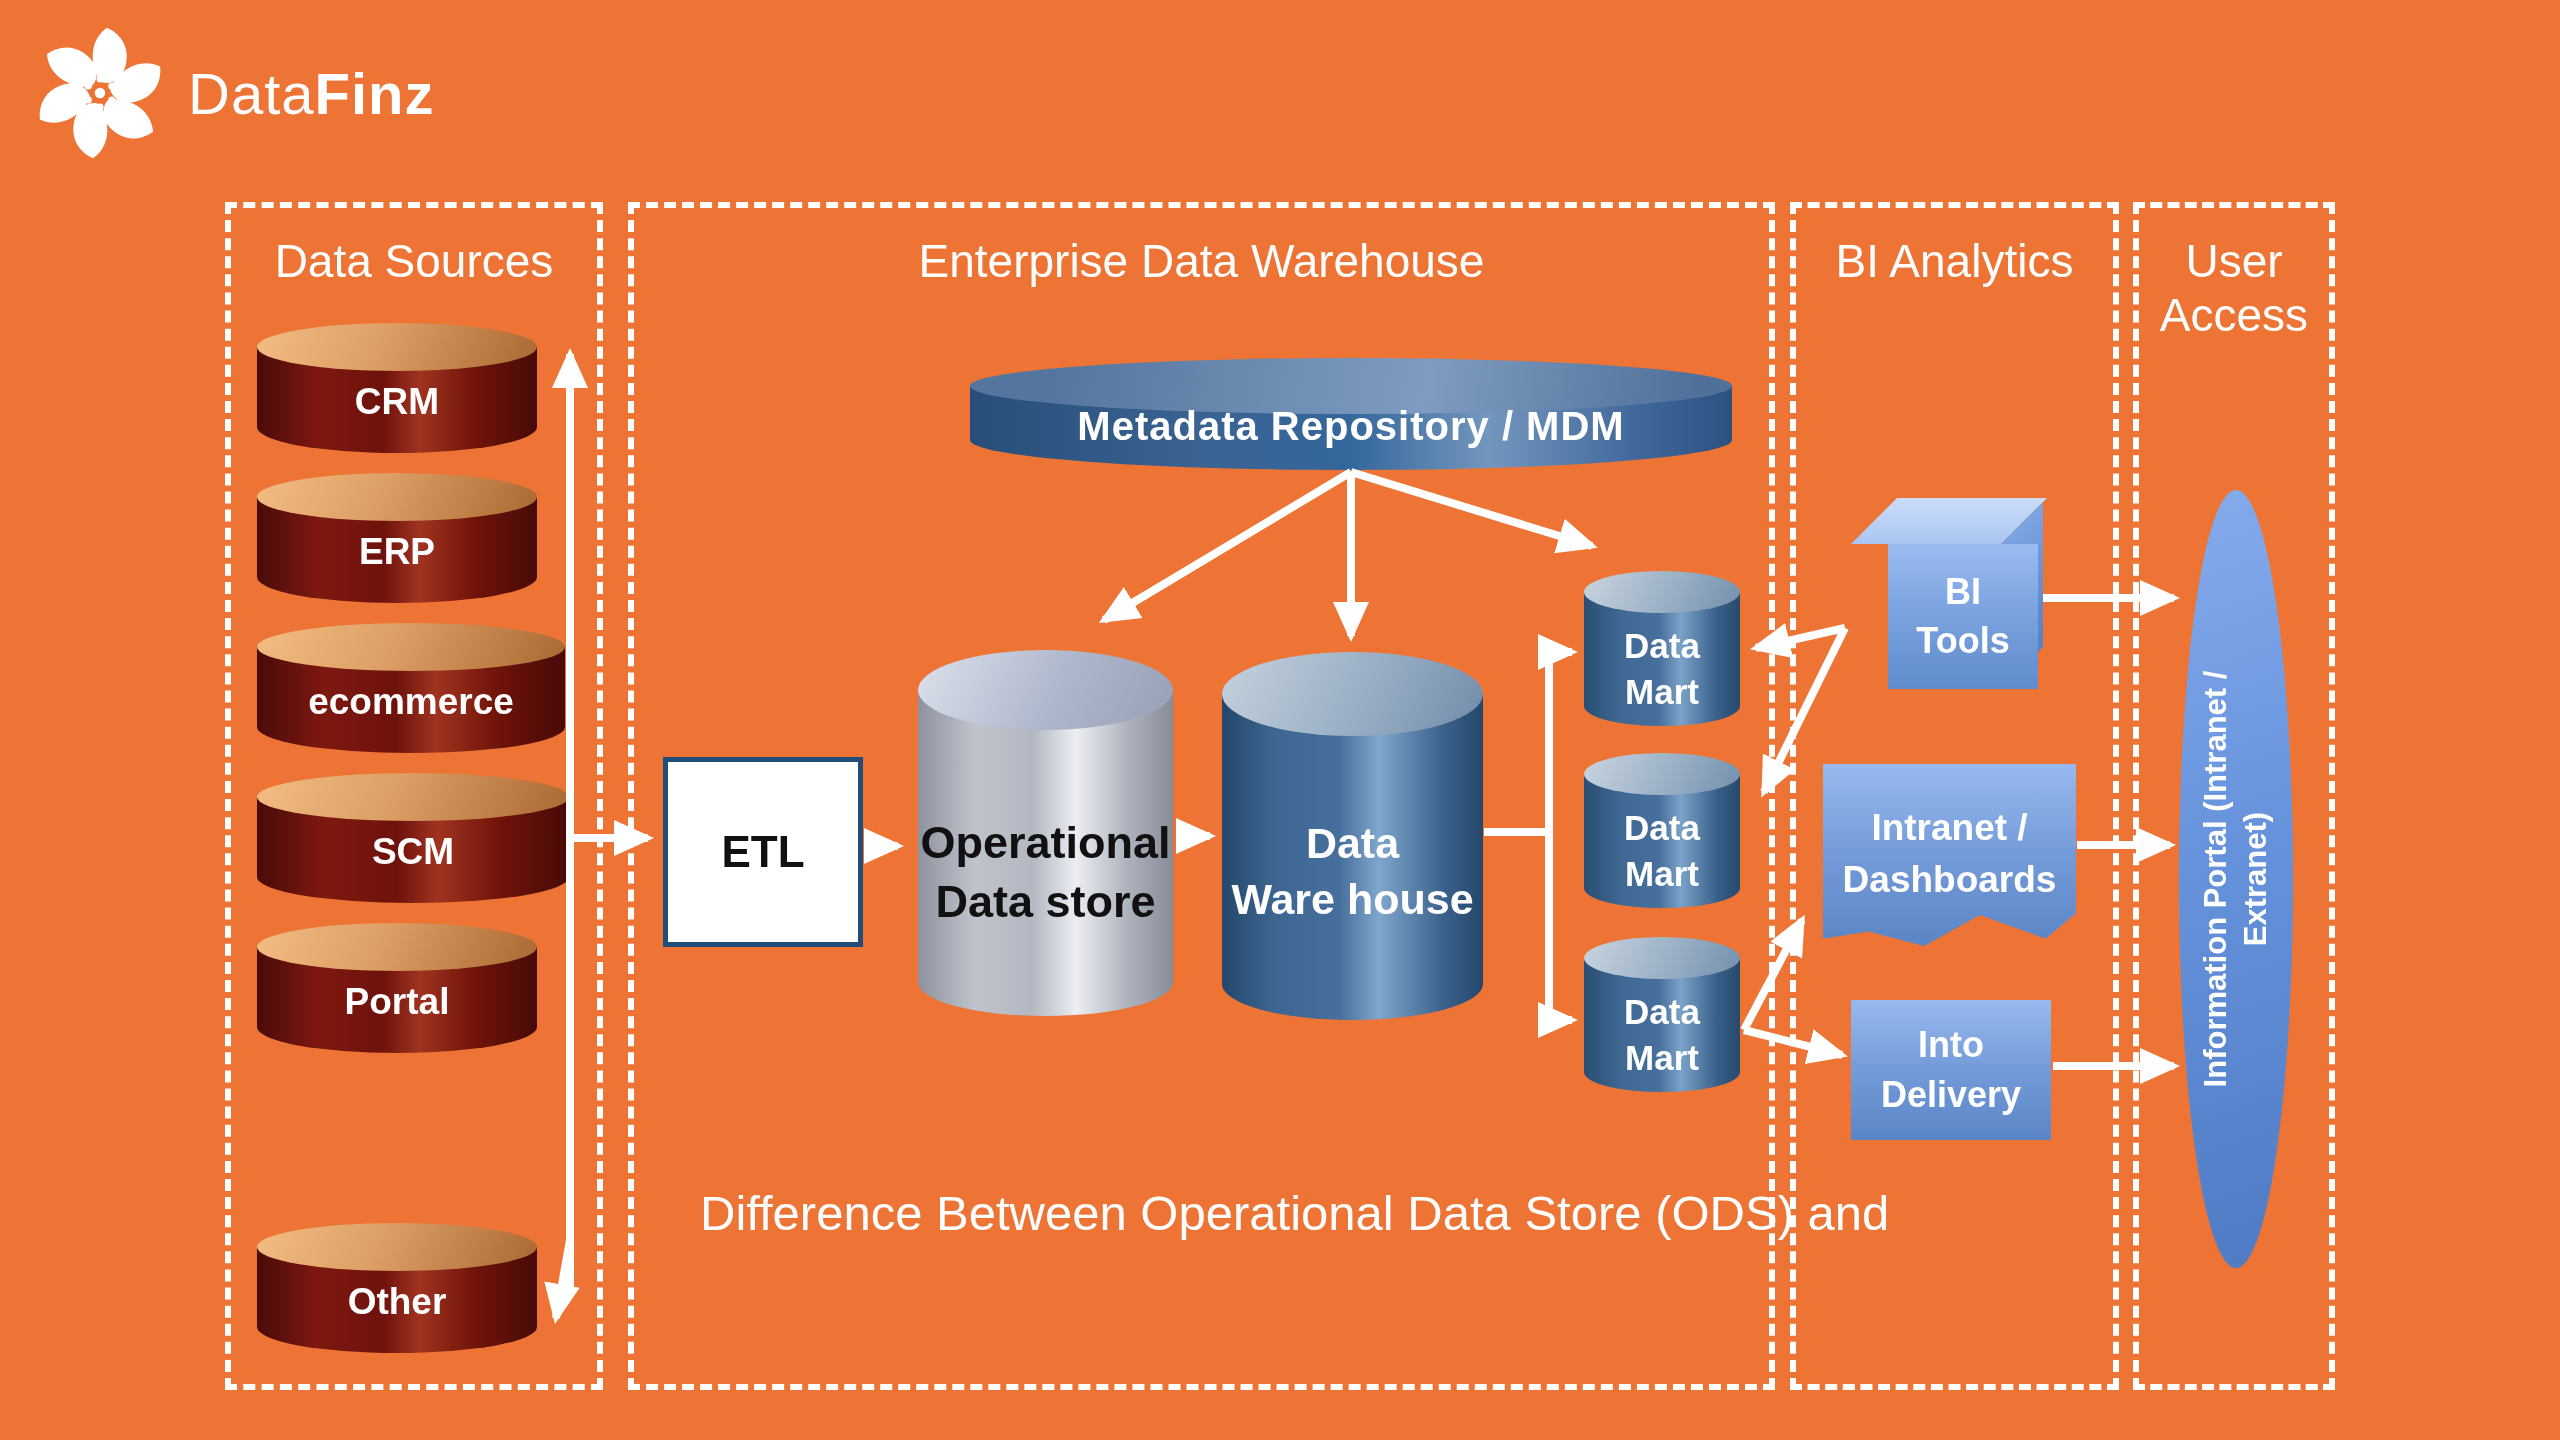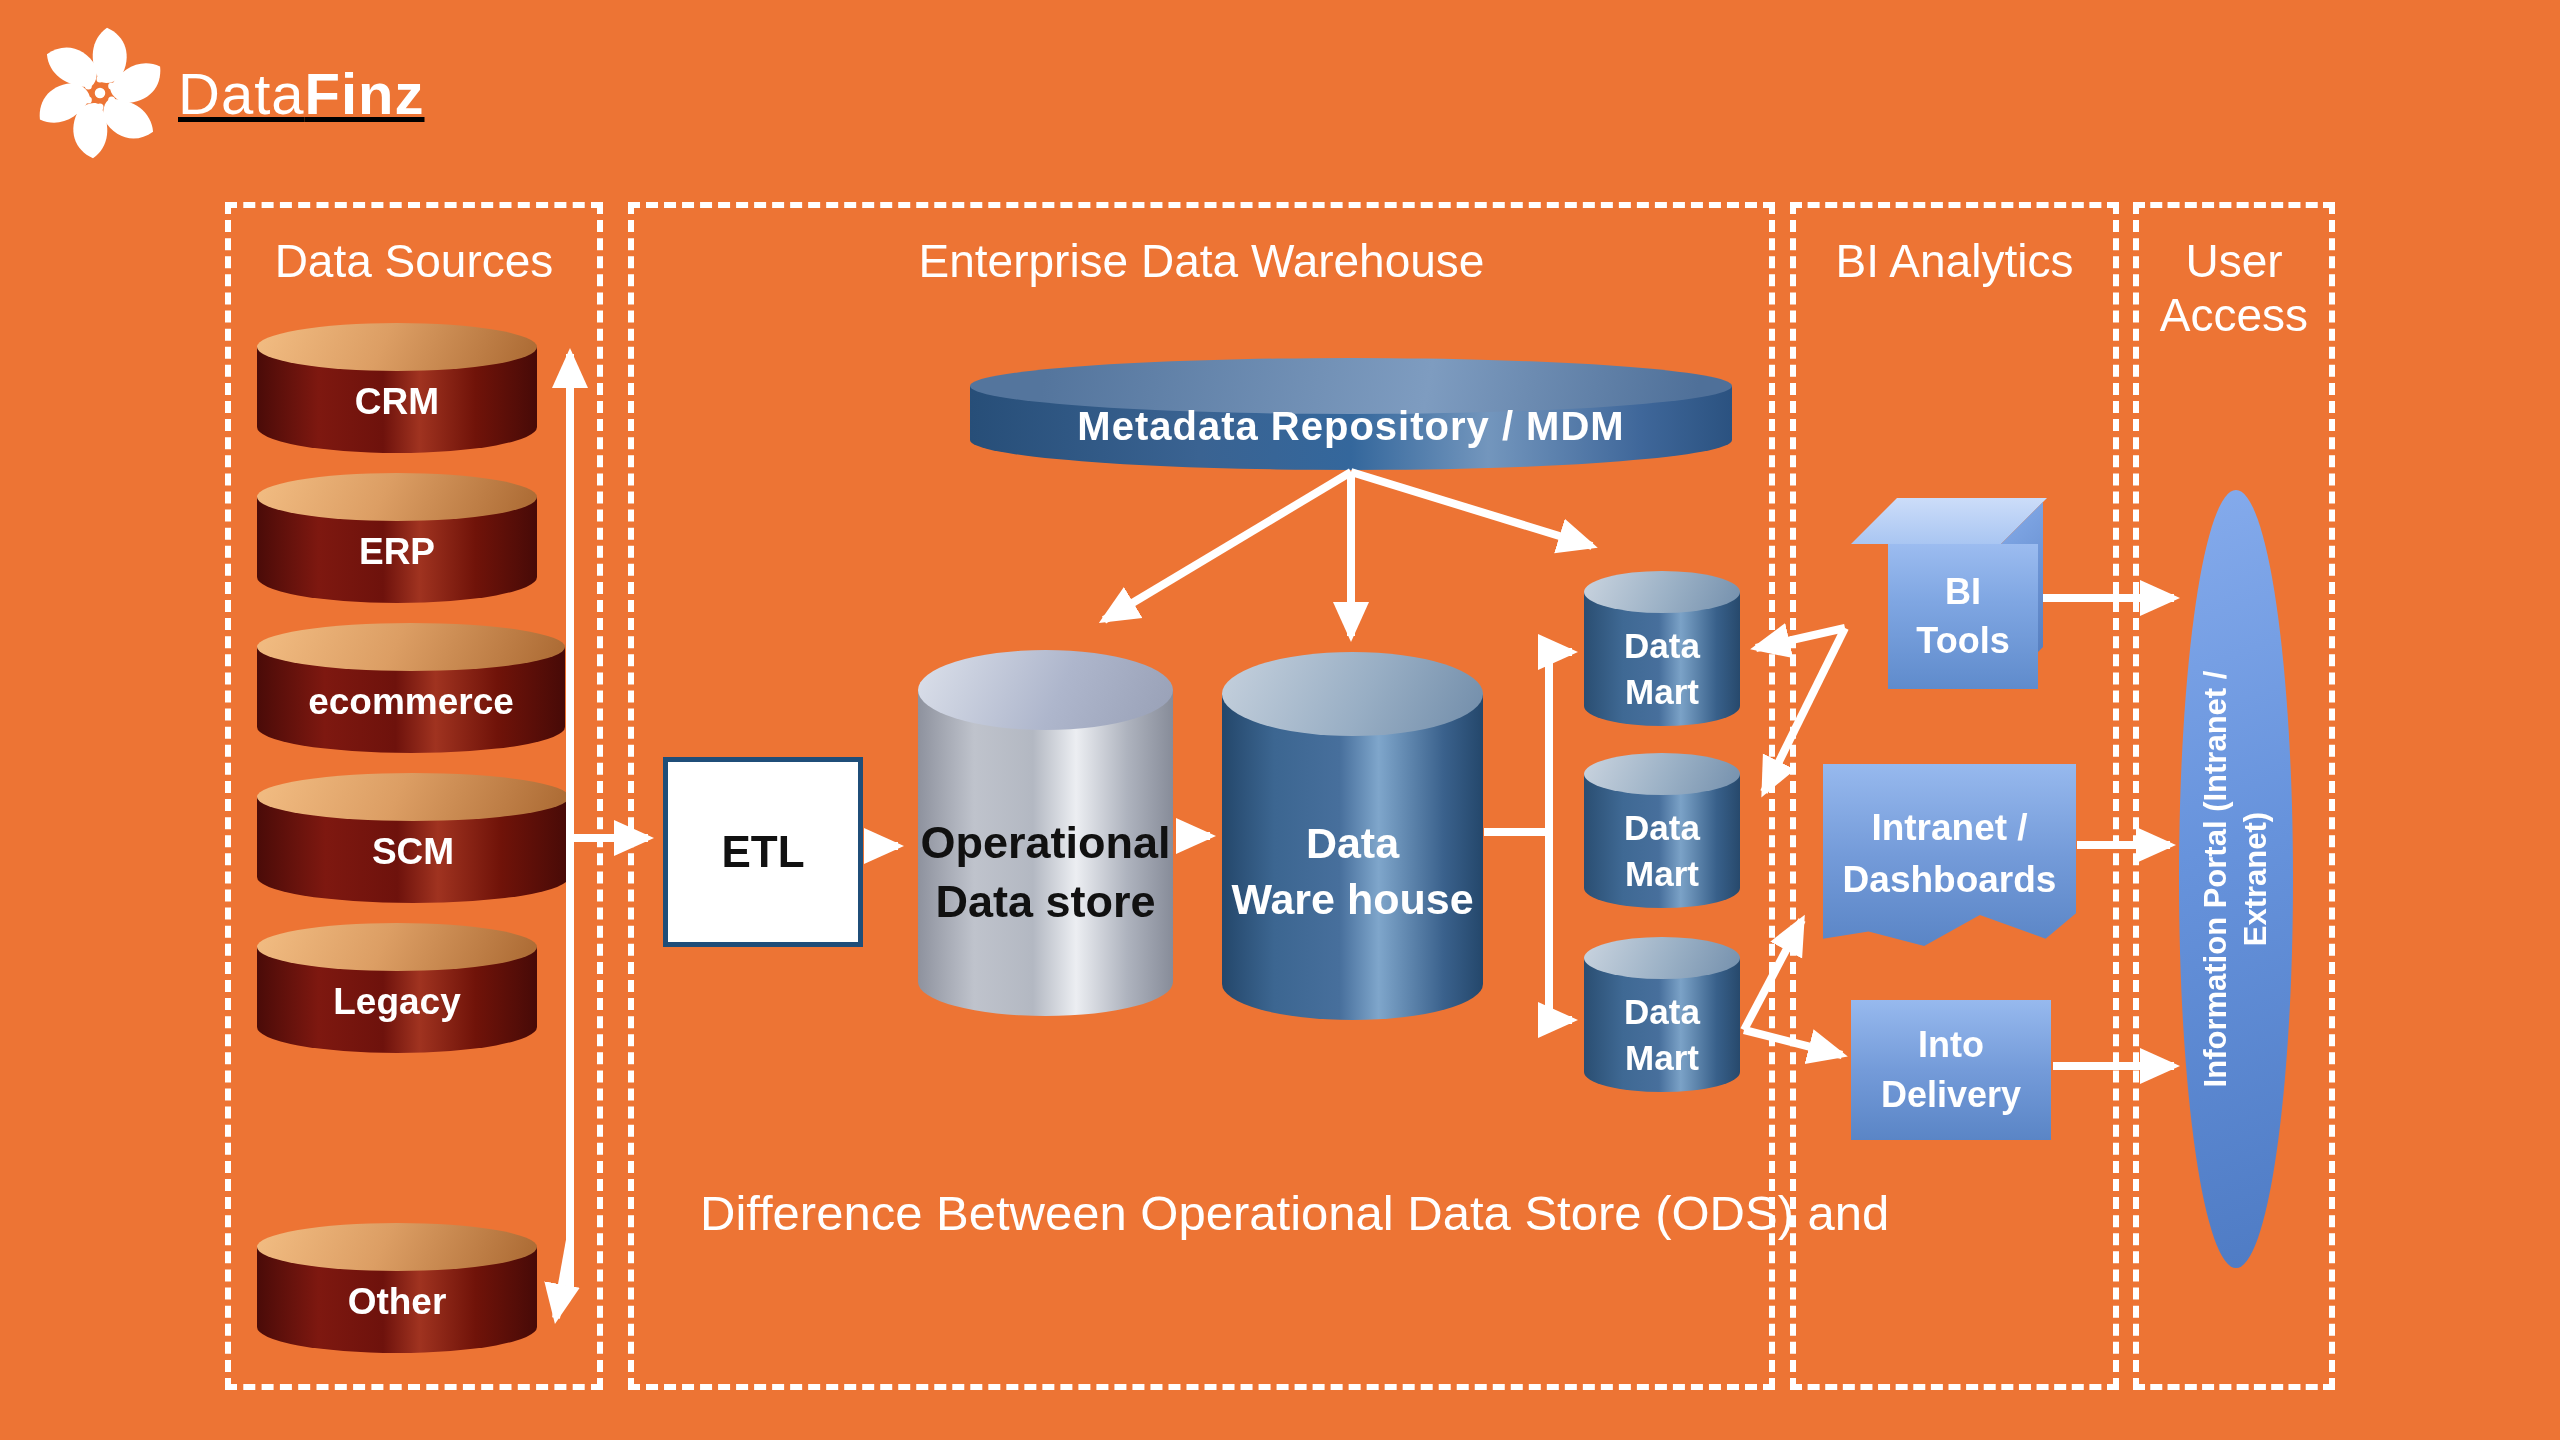--- a/index.html
+++ b/index.html
@@ -1,19 +1,19 @@
 <!DOCTYPE html>
 <html><head>
 <meta charset="utf-8">
 <style>
   html,body{margin:0;padding:0;background:#ED7434;}
   .stage{position:relative;width:2560px;height:1440px;background:#ED7434;overflow:hidden;
          font-family:"Liberation Sans",sans-serif;}
   
-  .logo{position:absolute;left:30px;top:18px;display:flex;align-items:center;gap:8px;text-decoration:underline;}
+  .logo{position:absolute;left:30px;top:18px;display:flex;align-items:center;gap:18px;}
   .logo-icon{width:140px;height:150px;}
   .logo-text{font-size:58px;color:#FFFFFF;letter-spacing:1px;}
   .logo-text .lt{font-weight:400;}
   .logo-text .lb{font-weight:800;}
   
   .dbox{position:absolute;top:202px;height:1188px;border:6px dashed #FFFFFF;box-sizing:border-box;}
   .sec-title{position:absolute;left:0;right:0;top:26px;text-align:center;color:#FFFFFF;
              font-size:46px;font-weight:400;line-height:1.18;}
   
   .cyl{position:absolute;}
@@ -134,21 +134,21 @@
     <div class="cyl-lbl">ecommerce</div>
   </div>
   <div class="cyl red" style="left:257px;top:773px;width:280px;height:130px;padding-left:32px;">
     <div class="cyl-body"></div>
       <div class="cyl-top"></div>
     <div class="cyl-lbl">SCM</div>
   </div>
   <div class="cyl red" style="left:257px;top:923px;width:280px;height:130px;">
     <div class="cyl-body"></div>
       <div class="cyl-top"></div>
-    <div class="cyl-lbl">Legacy</div>
+    <div class="cyl-lbl">Portal</div>
   </div>
   <div class="cyl red" style="left:257px;top:1223px;width:280px;height:130px;">
     <div class="cyl-body"></div>
       <div class="cyl-top"></div>
     <div class="cyl-lbl">Other</div>
   </div>
 
   <div class="cyl disk" style="left:970px;top:358px;width:762px;height:112px;">
     <div class="cyl-body"></div>
       <div class="cyl-top"></div>

